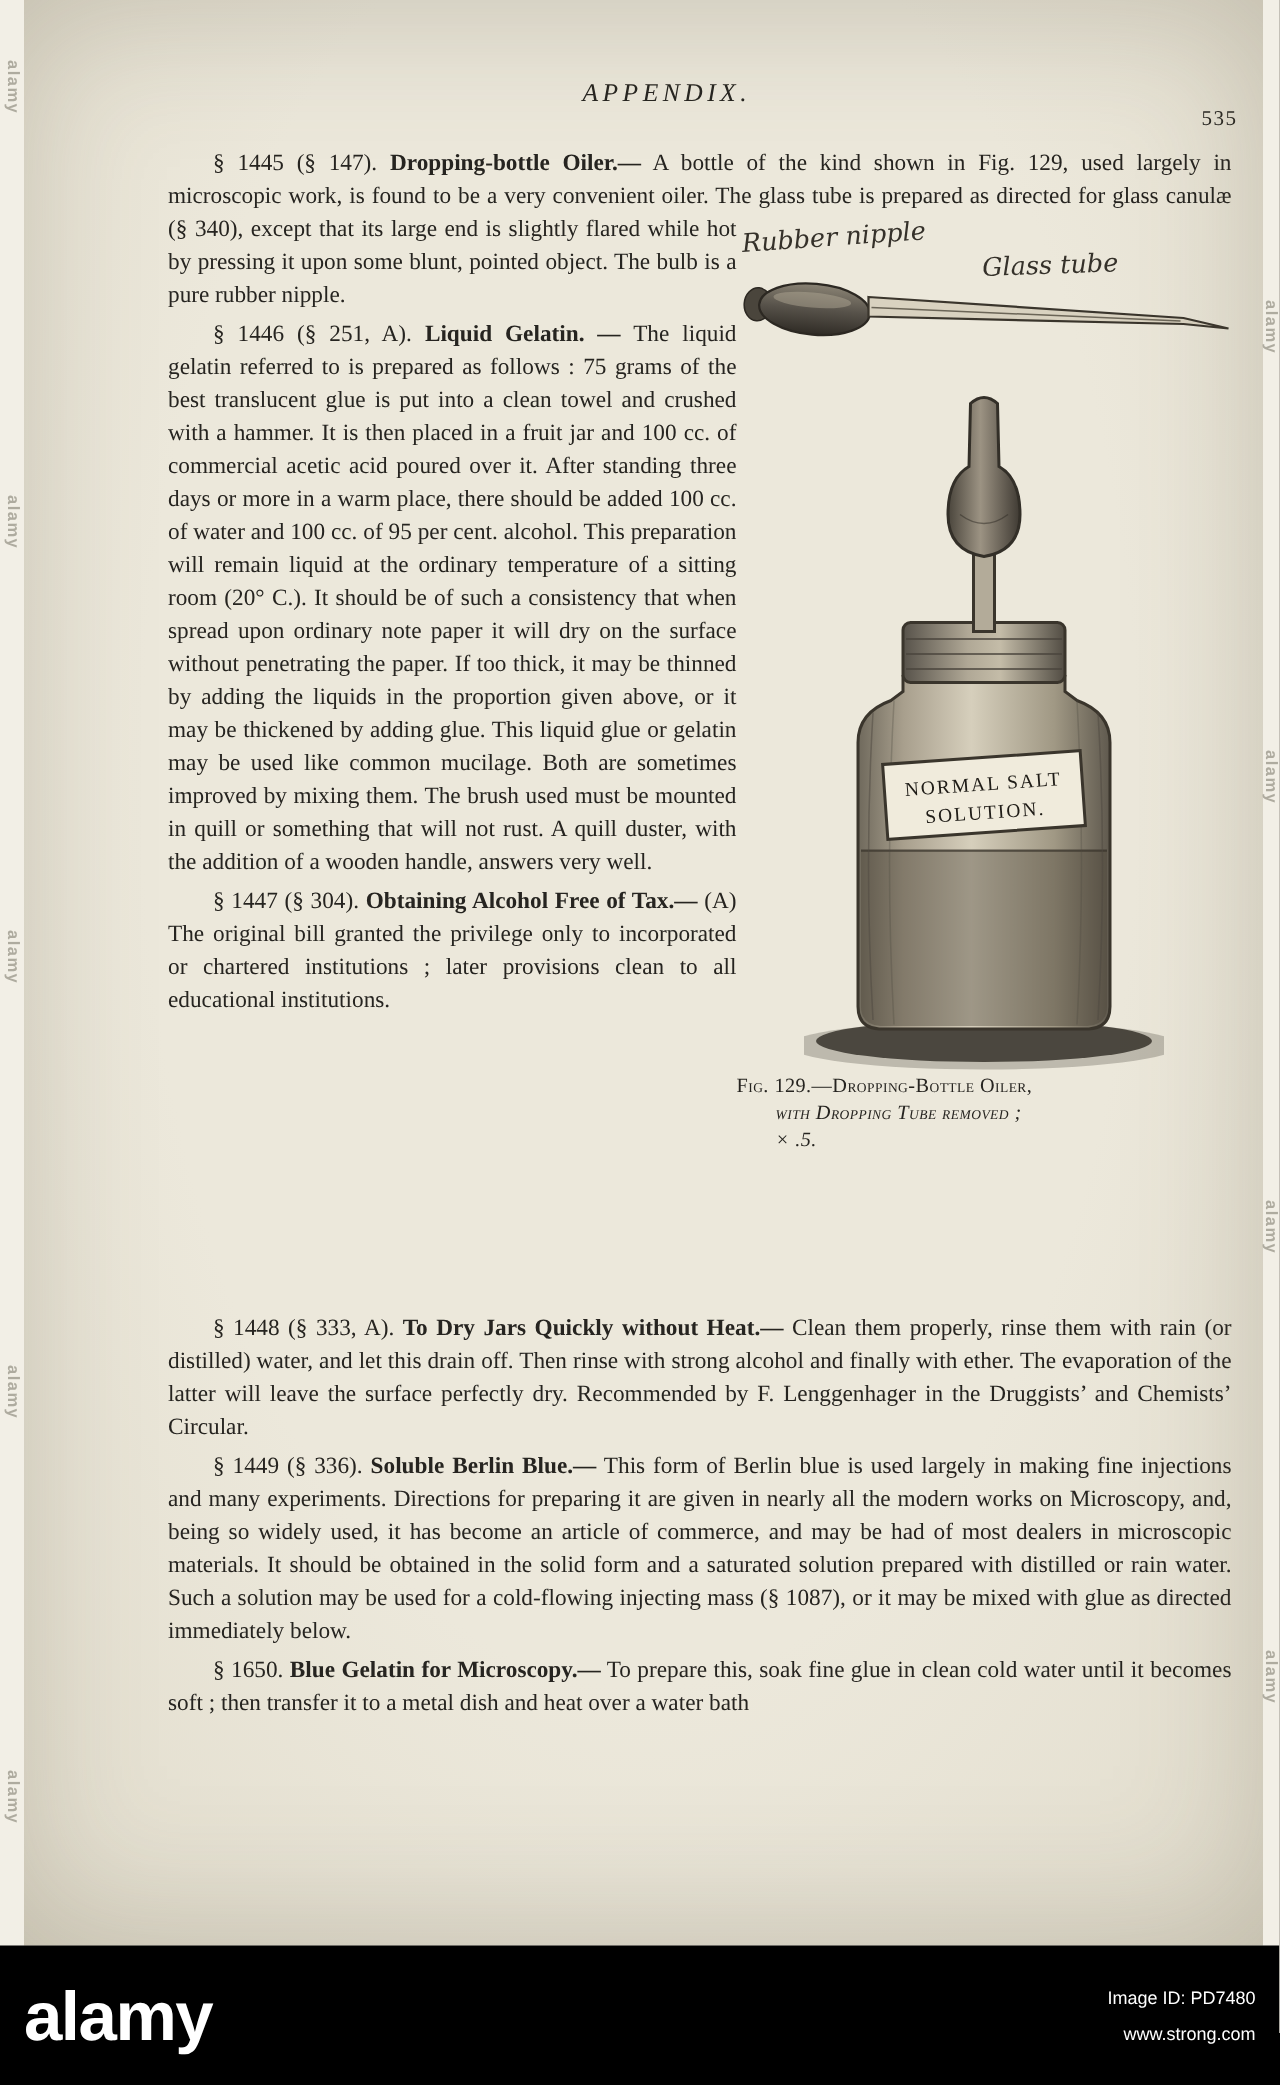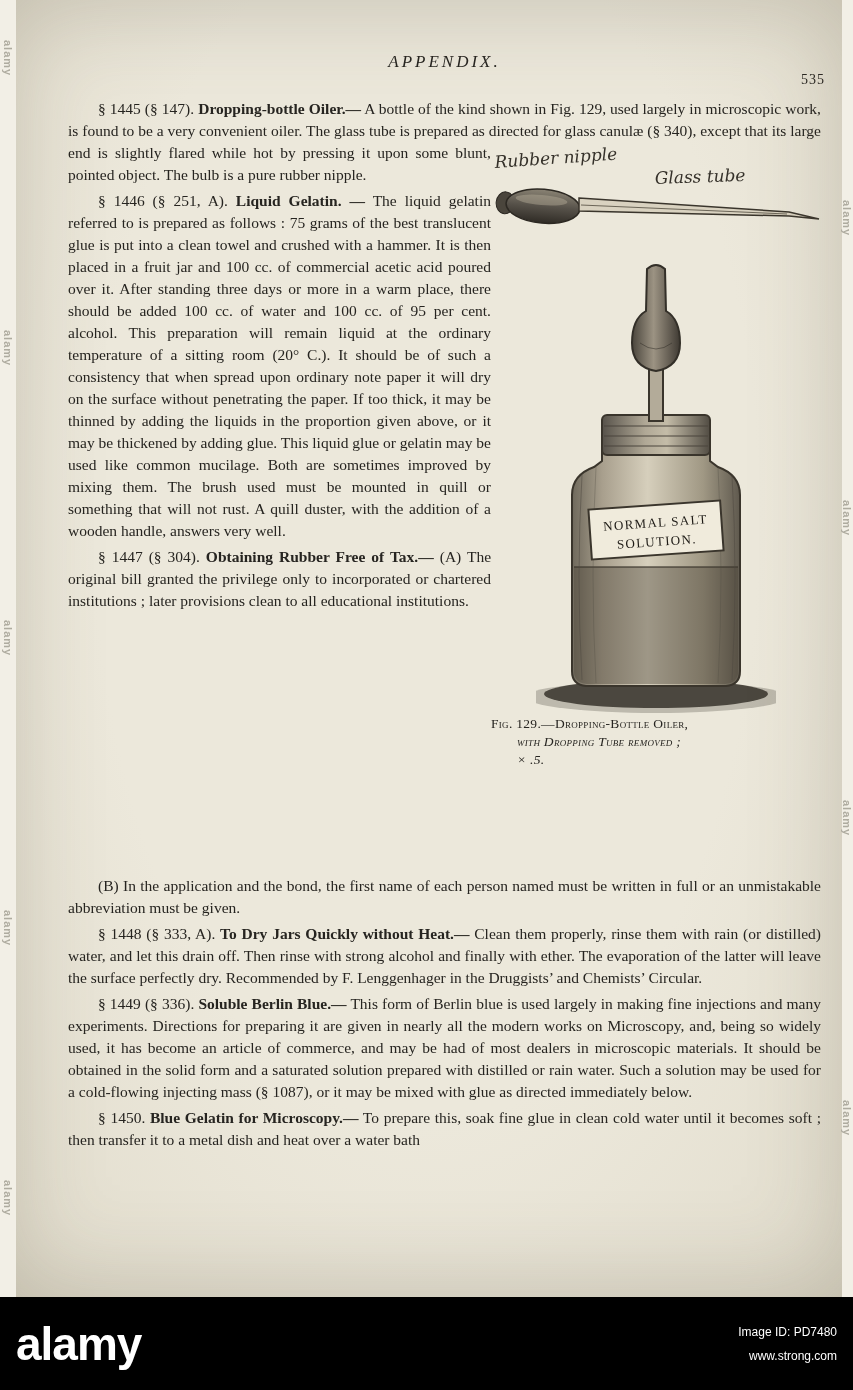--- a/index.html
+++ b/index.html
@@ -19,21 +19,21 @@
   .edge-mark { position:absolute; writing-mode:vertical-rl; font-family:"Liberation Sans", sans-serif;
                font-weight:bold; font-size:11px; letter-spacing:1px; color:#aeab9f; z-index:2; }
 
   
   .header { position:relative; height:26px; margin-top:12px; }
   .header-title { text-align:center; font-style:italic; font-size:17px; letter-spacing:3px; }
   .header-page { position:absolute; right:-4px; top:-1px; font-size:14px; letter-spacing:1px;margin-top:21px; }
 
   
   .bodytext { margin-top:20px; font-size:15.5px; line-height:22px; text-align:justify; }
-  .bodytext p { text-indent:30px; margin-bottom:4px; }
+  .bodytext p { text-indent:30px; margin-bottom:4px;margin-left:44px; }
   .b { font-weight:bold; }
   .after { clear:both; padding-top:2px; }
 
   
   .figure-block { float:right; width:330px; padding-top:48px; min-height:775px;
                   shape-outside: inset(60px 0 0 0); shape-margin:12px; }
   .fig-svg { display:block; }
   .bottle-wrap { margin:14px auto 0 auto; width:240px; }
   .hand { font:italic 17px "DejaVu Serif", serif; fill:#35312a; }
   .bottle-label-text { font:13px "Liberation Serif", serif; letter-spacing:1.3px; fill:#1f1c17; }
@@ -152,27 +152,26 @@
           <div>Fig. 129.—Dropping-Bottle Oiler,</div>
           <div class="ind">with Dropping Tube removed ;</div>
           <div class="ind">× .5.</div>
         </figcaption>
       </figure>
 
       <p><span>§ 1445 (§ 147).</span> <span class="b">Dropping-bottle Oiler.—</span> <span>A bottle of the kind shown in Fig. 129, used largely in microscopic work, is found to be a very convenient oiler. The glass tube is prepared as directed for glass canulæ (§ 340), except that its large end is slightly flared while hot by pressing it upon some blunt, pointed object. The bulb is a pure rubber nipple.</span></p>
 
       <p><span>§ 1446 (§ 251, A).</span> <span class="b">Liquid Gelatin. —</span> <span>The liquid gelatin referred to is prepared as follows : 75 grams of the best translucent glue is put into a clean towel and crushed with a hammer. It is then placed in a fruit jar and 100 cc. of commercial acetic acid poured over it. After standing three days or more in a warm place, there should be added 100 cc. of water and 100 cc. of 95 per cent. alcohol. This preparation will remain liquid at the ordinary temperature of a sitting room (20° C.). It should be of such a consistency that when spread upon ordinary note paper it will dry on the surface without penetrating the paper. If too thick, it may be thinned by adding the liquids in the proportion given above, or it may be thickened by adding glue. This liquid glue or gelatin may be used like common mucilage. Both are sometimes improved by mixing them. The brush used must be mounted in quill or something that will not rust. A quill duster, with the addition of a wooden handle, answers very well.</span></p>
 
-      <p><span>§ 1447 (§ 304).</span> <span class="b">Obtaining Rubber Free of Tax.—</span> <span>(A) The original bill granted the privilege only to incorporated or chartered institutions ; later provisions clean to all educational institutions.</span></p>
+      <p><span>§ 1447 (§ 304).</span> <span class="b">Obtaining Alcohol Free of Tax.—</span> <span>(A) The original bill granted the privilege only to incorporated or chartered institutions ; later provisions clean to all educational institutions.</span></p>
 
       <div class="after">
-        <p><span>(B) In the application and the bond, the first name of each person named must be written in full or an unmistakable abbreviation must be given.</span></p>
         <p><span>§ 1448 (§ 333, A).</span> <span class="b">To Dry Jars Quickly without Heat.—</span> <span>Clean them properly, rinse them with rain (or distilled) water, and let this drain off.  Then rinse with strong alcohol and finally with ether. The evaporation of the latter will leave the surface perfectly dry. Recommended by F. Lenggenhager in the Druggists’ and Chemists’ Circular.</span></p>
         <p><span>§ 1449 (§ 336).</span> <span class="b">Soluble Berlin Blue.—</span> <span>This form of Berlin blue is used largely in making fine injections and many experiments.  Directions for preparing it are given in nearly all the modern works on Microscopy, and, being so widely used, it has become an article of commerce, and may be had of most dealers in microscopic materials.  It should be obtained in the solid form and a saturated solution prepared with distilled or rain water.  Such a solution may be used for a cold-flowing injecting mass (§ 1087), or it may be mixed with glue as directed immediately below.</span></p>
-        <p><span>§ 1450.</span> <span class="b">Blue Gelatin for Microscopy.—</span> <span>To prepare this, soak fine glue in clean cold water until it becomes soft ; then transfer it to a metal dish and heat over a water bath</span></p>
+        <p><span>§ 1650.</span> <span class="b">Blue Gelatin for Microscopy.—</span> <span>To prepare this, soak fine glue in clean cold water until it becomes soft ; then transfer it to a metal dish and heat over a water bath</span></p>
       </div>
 
     </div>
   </div>
 
   <div class="bar">
     <div class="bar-logo">alamy</div>
     <div class="bar-right">
       <div>Image ID: PD7480</div>
       <div>www.strong.com</div>

